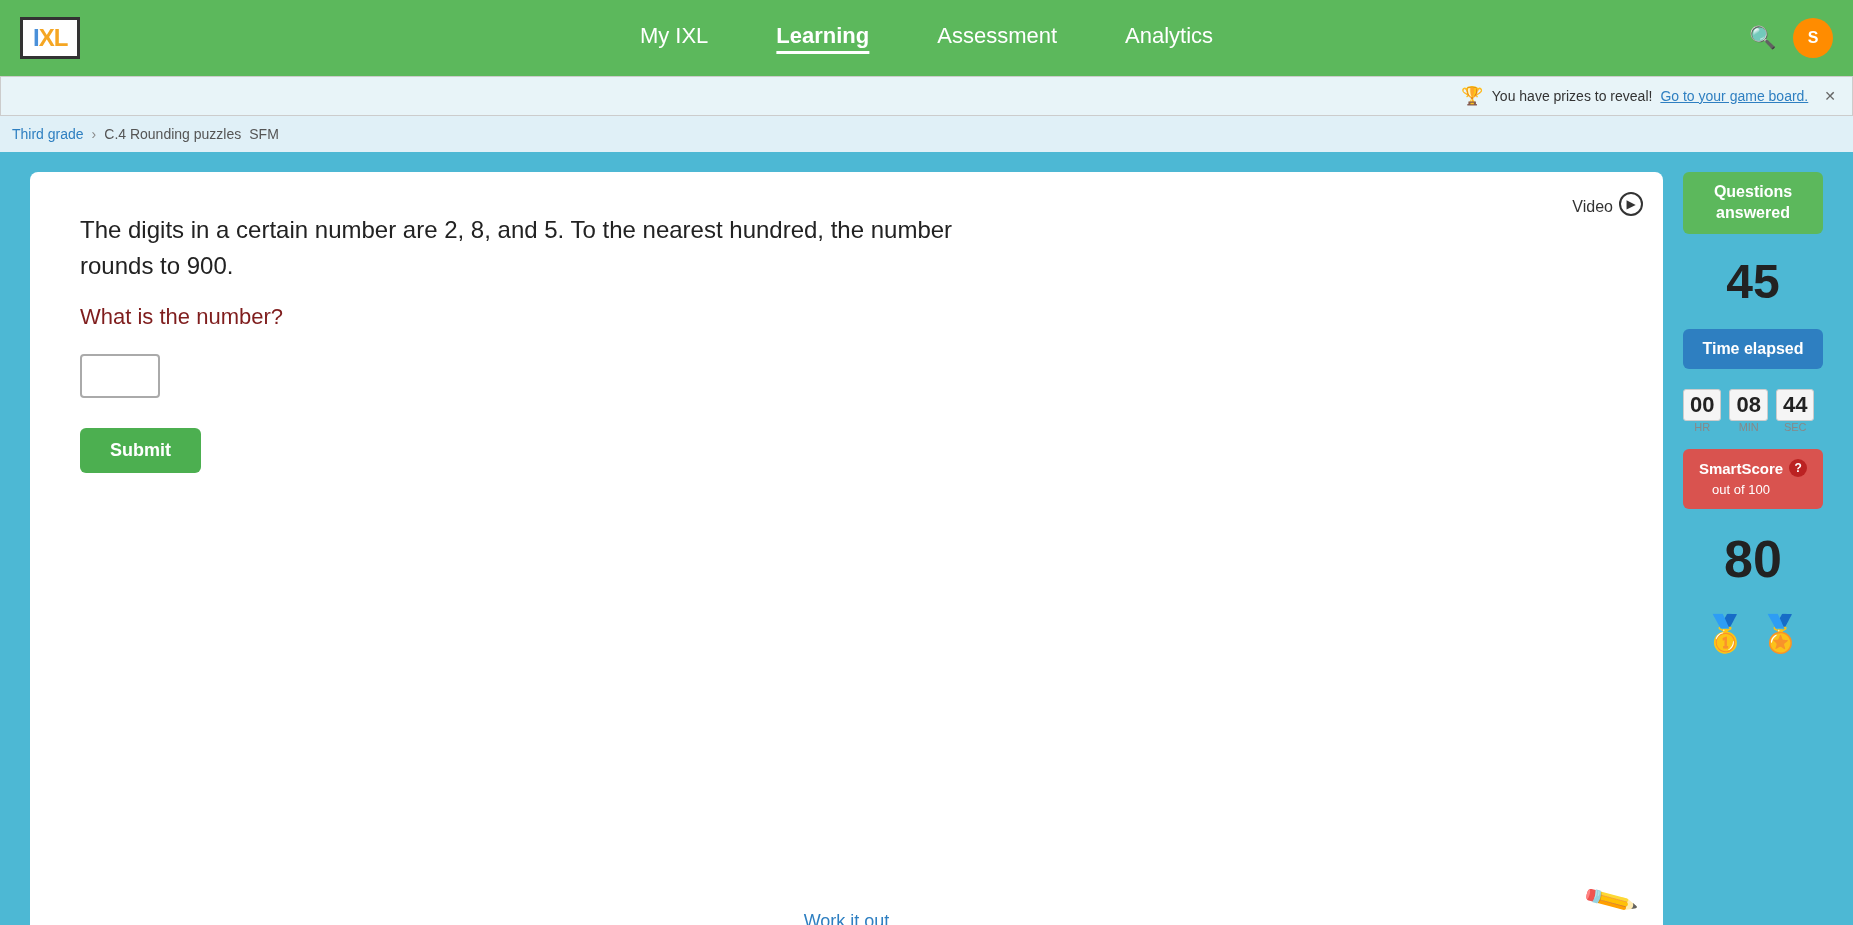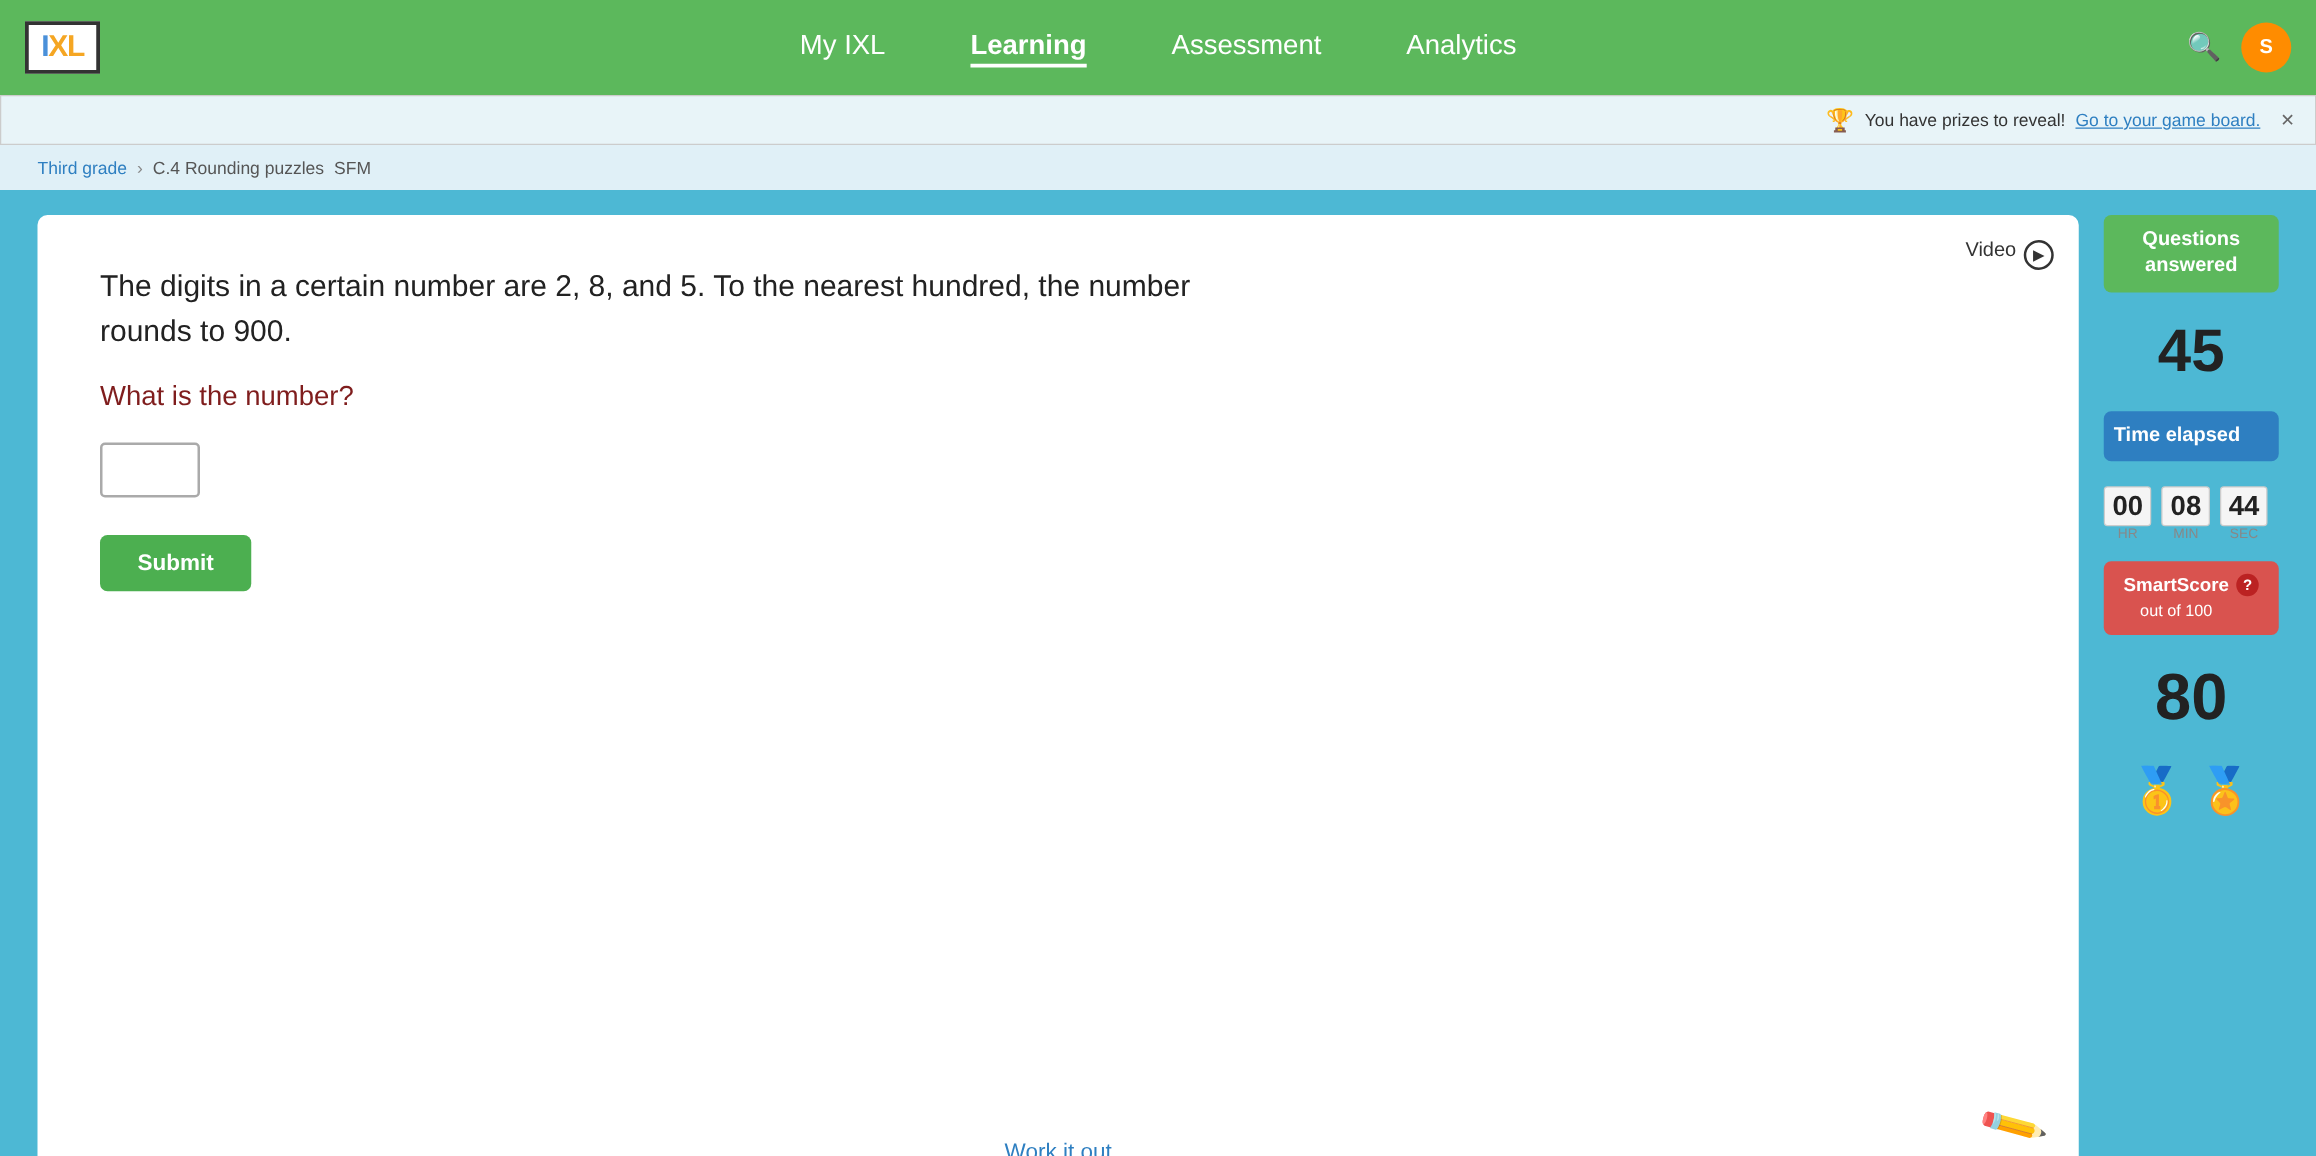--- a/index.html
+++ b/index.html
@@ -84,21 +84,21 @@
       justify-content: flex-end;
       gap: 8px;
     }
     .prize-banner a { color: #2e7fc1; text-decoration: underline; cursor: pointer; }
     .prize-icon { color: #f5a623; font-size: 18px; }
     .close-banner { color: #666; cursor: pointer; margin-left: 8px; }
 
     
     .breadcrumb {
       background: #e0f0f7;
-      padding: 10px 30px;
+      padding: 10px 12px;
       font-size: 14px;
       color: #555;
       display: flex;
       align-items: flex-end;
       gap: 8px;
     }
     .breadcrumb a { color: #2e7fc1; text-decoration: none; cursor: pointer; }
     .breadcrumb .sep { color: #888; }
 
     
@@ -158,21 +158,21 @@
     }
 
     
     .video-link {
       position: absolute;
       top: 20px;
       right: 20px;
       font-size: 16px;
       color: #333;
       display: flex;
-      align-items: flex-start;
+      align-items: flex-end;
       gap: 6px;
       cursor: pointer;
     }
     .video-play {
       width: 24px;
       height: 24px;
       border: 2px solid #333;
       border-radius: 50%;
       display: flex;
       align-items: center;
@@ -226,20 +226,21 @@
       font-size: 48px;
       font-weight: bold;
       color: #222;
       text-align: center;
       padding: 8px 0;
     }
 
     .time-elapsed-box {
       background: #2e7fc1;
       color: white;
+      text-align: center;
       padding: 10px 8px;
       border-radius: 6px;
       font-size: 16px;
       font-weight: bold;
       line-height: 1.3;
     }
 
     .timer-display {
       display: flex;
       align-items: flex-end;

